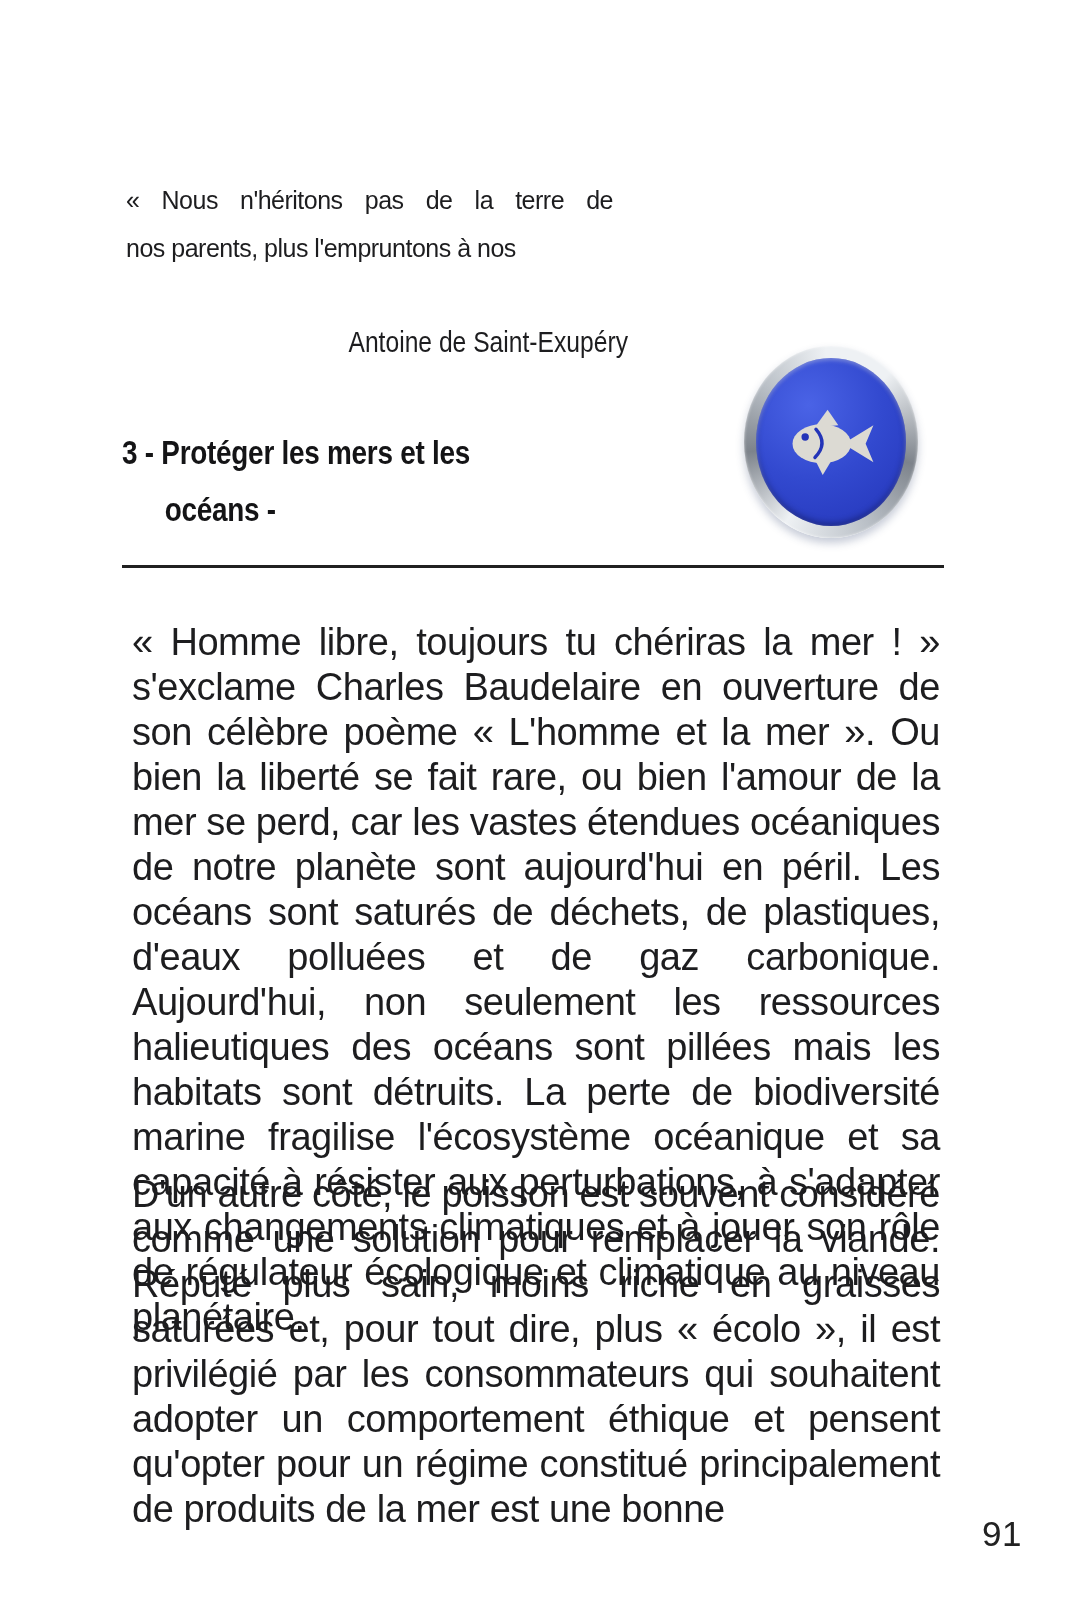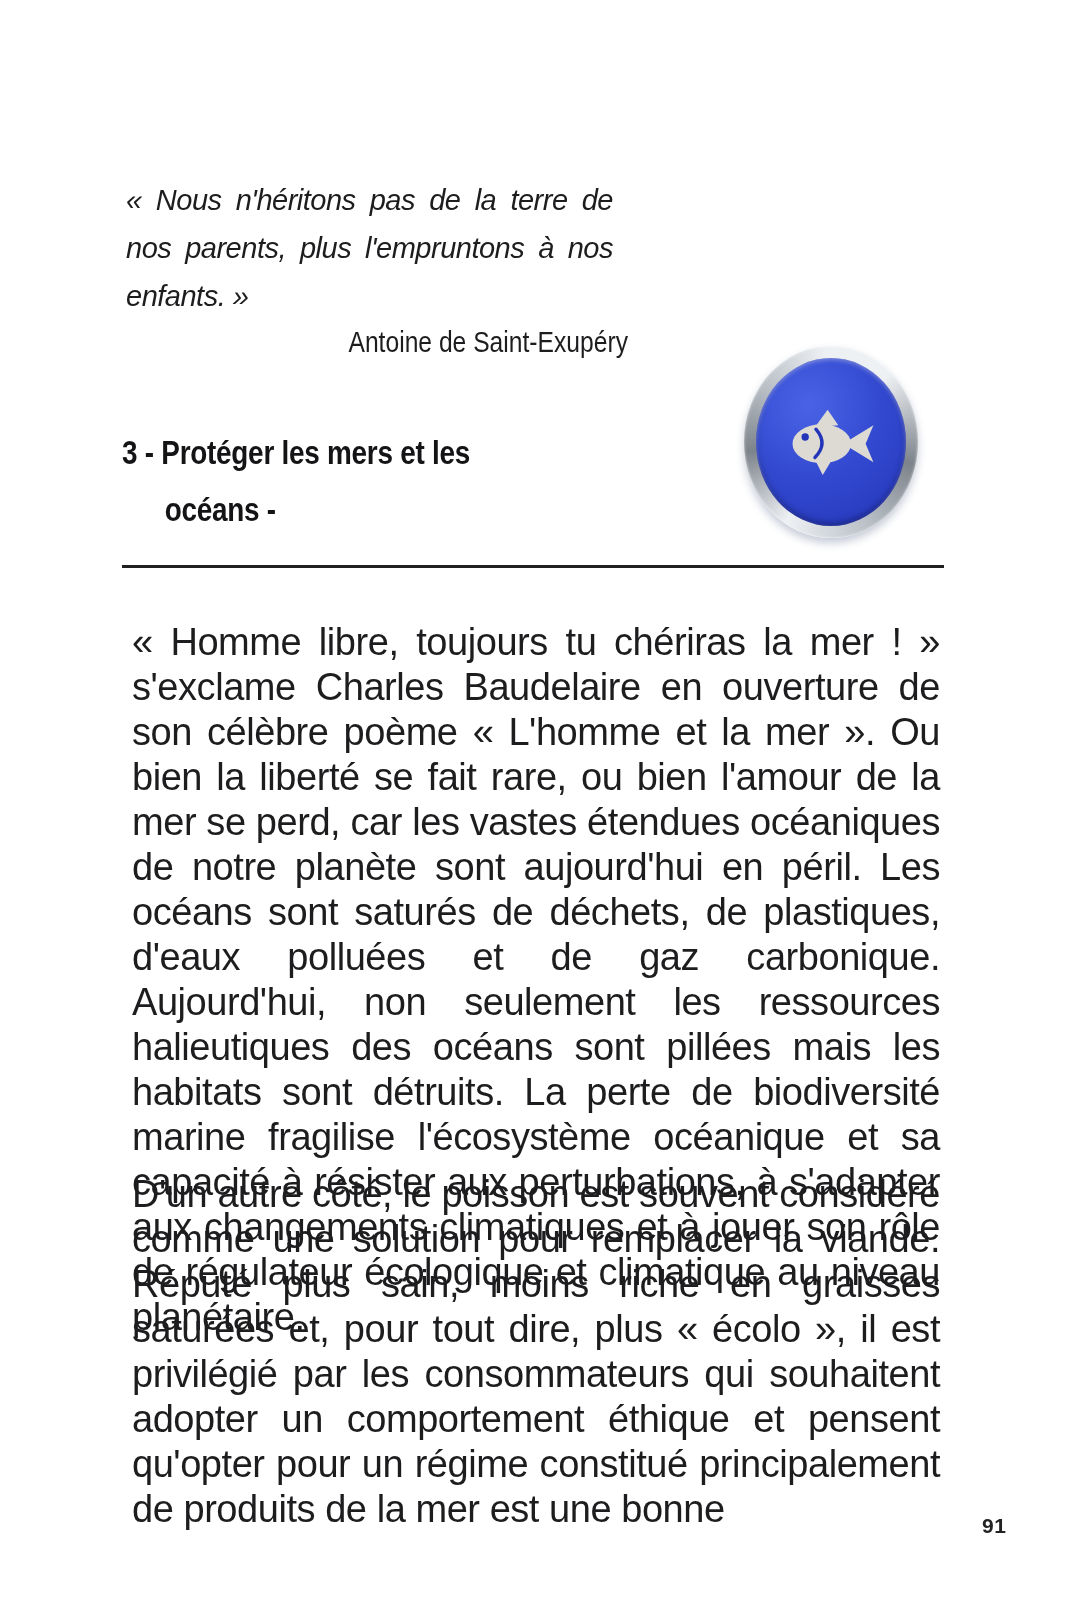--- a/index.html
+++ b/index.html
@@ -21,21 +21,21 @@
     width:1080px;height:1619px;
     margin:0 auto;
     background:var(--page-bg);
     font-family:"Liberation Sans", sans-serif;
     color:var(--text-color);
     overflow:hidden;
   }
   
   .quote{
     position:absolute;left:126px;top:176px;width:487px;
-    font-size:29px;line-height:48px;font-style:italic;
+    font-size:25px;line-height:48px;
     letter-spacing:-0.5px;
   }
   .quote .line{text-align:justify;text-align-last:justify;}
   .quote .line:last-child{text-align-last:left;}
   .attribution{
     position:absolute;left:128px;top:326px;width:500px;
     font-size:29px;text-align:right;
     transform:scaleX(0.85);transform-origin:100% 0;
     white-space:nowrap;
   }
@@ -75,32 +75,31 @@
   .body{
     position:absolute;left:132px;width:808px;
     font-size:38px;line-height:45px;
     text-align:justify;letter-spacing:-0.45px;
     hyphens:none;
   }
   .p1{top:620px;}
   .p2{top:1172px;}
   .pagenum{
     position:absolute;left:982px;top:1514px;
-    font-size:21px;letter-spacing:0.5px;color:#222;font-weight:bold;
+    font-size:35px;letter-spacing:0.5px;color:#222;
   }
 </style>
 </head>
 <body>
 
 <div class="page">
 
   <div class="quote">
       <div class="line">« Nous n'héritons pas de la terre de</div>
       <div class="line">nos parents, plus l'empruntons à nos</div>
-      <div class="line">enfants. »</div>
     </div>
 
   <div class="attribution">Antoine de Saint-Exupéry</div>
 
   <div class="badge">
     <div class="badge-inner">
       <svg viewBox="0 0 120 90" xmlns="http://www.w3.org/2000/svg" aria-hidden="true">
         <ellipse cx="50" cy="47" rx="30" ry="20" fill="var(--fish-color)"></ellipse>
         <polygon points="72,47 103,28 95,47 103,66" fill="var(--fish-color)"></polygon>
         <polygon points="43,30 56,12 67,28" fill="var(--fish-color)"></polygon>

